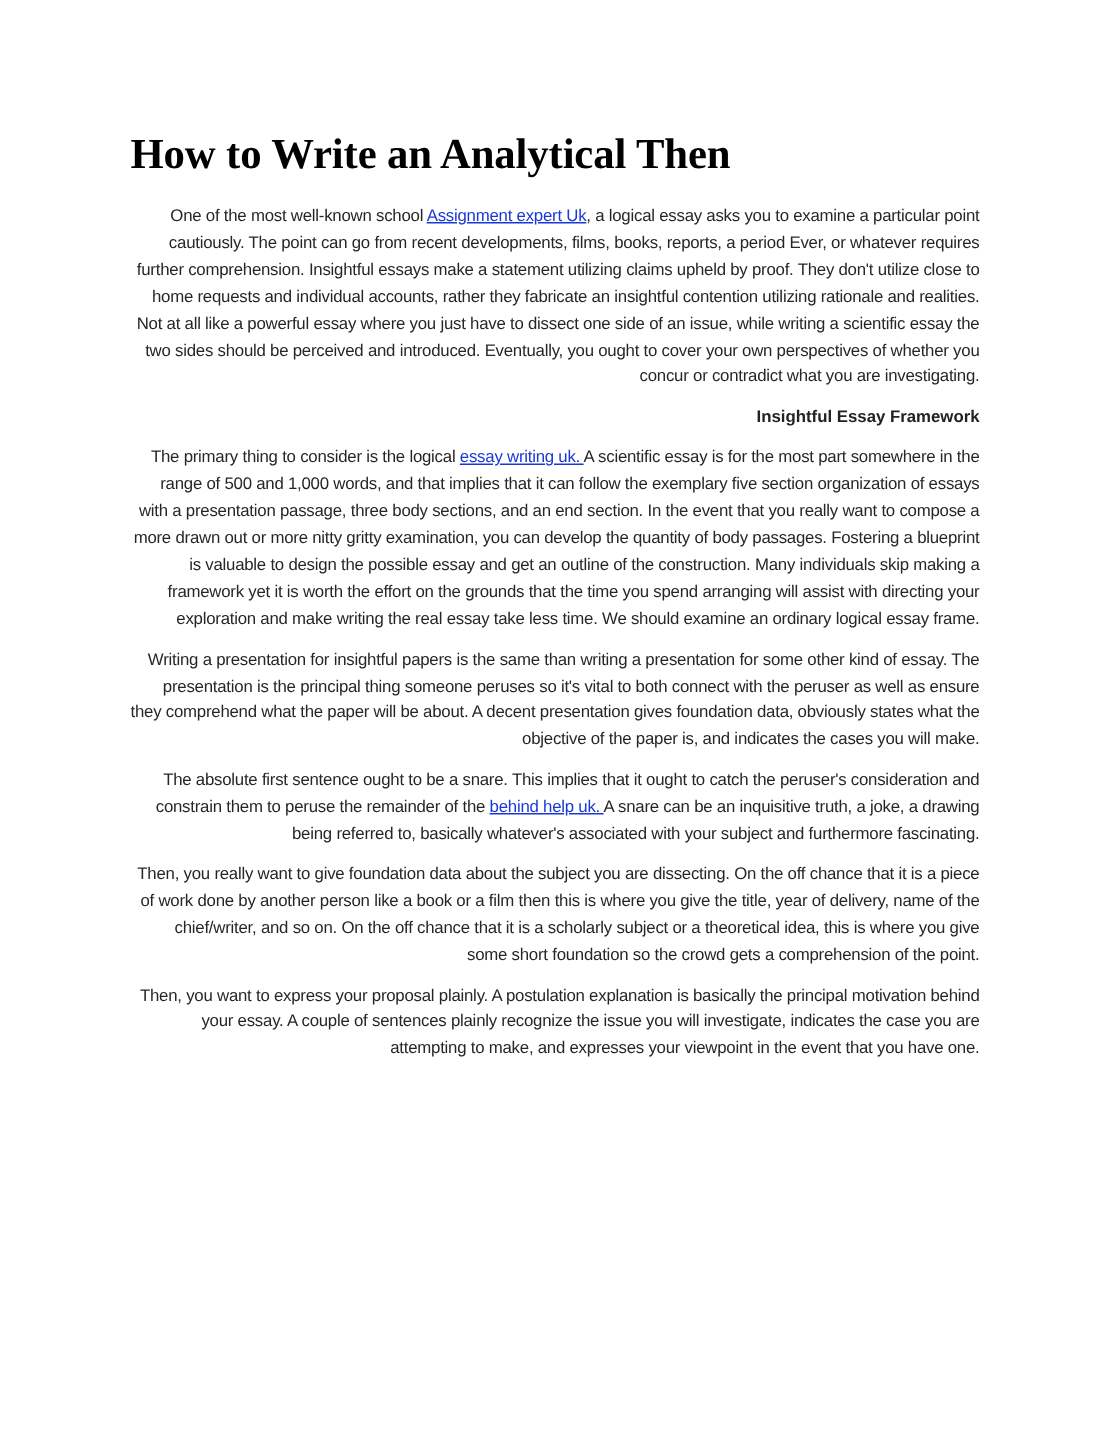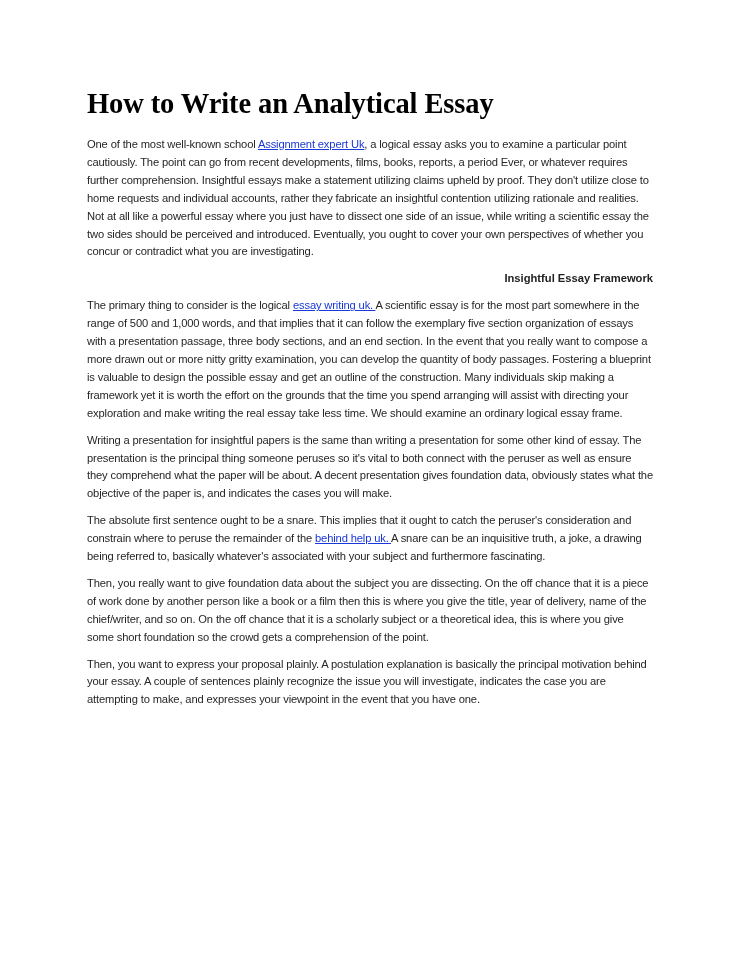--- a/index.html
+++ b/index.html
@@ -9,41 +9,42 @@
       font-family: "Liberation Sans", sans-serif; color: #262626;
     }
     h1 {
       font-family: "Liberation Serif", serif; font-weight: bold;
       font-size: 28.5px; color: #000; margin: 0 0 14px 0; line-height: 36px;
       letter-spacing: -0.1px;
     }
     p {
       font-size: 11.2px; line-height: 17.9px; margin: 0 0 9px 0;
       letter-spacing: -0.15px;
+      text-align: right;
     }
     h2 {
       font-size: 11.2px; font-weight: bold; margin: 0 0 9px 0; line-height: 17.9px;
       color: #222; letter-spacing: 0; text-align: right;
     }
     a { color: #1a37d8; text-decoration: underline; }
   </style>
 </head>
 <body>
 
 <div class="page">
-  <h1>How to Write an Analytical Essay</h1>
+  <h1>How to Write an Analytical Then</h1>
 
   <p><span>One of the most well-known school </span><a href="#">Assignment expert Uk</a><span>, a logical essay asks you to examine a particular point cautiously. The point can go from recent developments, films, books, reports, a period Ever, or whatever requires further comprehension. Insightful essays make a statement utilizing claims upheld by proof. They don't utilize close to home requests and individual accounts, rather they fabricate an insightful contention utilizing rationale and realities. Not at all like a powerful essay where you just have to dissect one side of an issue, while writing a scientific essay the two sides should be perceived and introduced. Eventually, you ought to cover your own perspectives of whether you concur or contradict what you are investigating.</span></p>
 
   <h2>Insightful Essay Framework</h2>
 
   <p><span>The primary thing to consider is the logical </span><a href="#">essay writing uk. </a><span>A scientific essay is for the most part somewhere in the range of 500 and 1,000 words, and that implies that it can follow the exemplary five section organization of essays with a presentation passage, three body sections, and an end section. In the event that you really want to compose a more drawn out or more nitty gritty examination, you can develop the quantity of body passages. Fostering a blueprint is valuable to design the possible essay and get an outline of the construction. Many individuals skip making a framework yet it is worth the effort on the grounds that the time you spend arranging will assist with directing your exploration and make writing the real essay take less time. We should examine an ordinary logical essay frame.</span></p>
 
 
   <p>Writing a presentation for insightful papers is the same than writing a presentation for some other kind of essay. The presentation is the principal thing someone peruses so it's vital to both connect with the peruser as well as ensure they comprehend what the paper will be about. A decent presentation gives foundation data, obviously states what the objective of the paper is, and indicates the cases you will make.</p>
 
-  <p><span>The absolute first sentence ought to be a snare. This implies that it ought to catch the peruser's consideration and constrain where to peruse the remainder of the </span><a href="#">behind help uk. </a><span>A snare can be an inquisitive truth, a joke, a drawing being referred to, basically whatever's associated with your subject and furthermore fascinating.</span></p>
+  <p><span>The absolute first sentence ought to be a snare. This implies that it ought to catch the peruser's consideration and constrain them to peruse the remainder of the </span><a href="#">behind help uk. </a><span>A snare can be an inquisitive truth, a joke, a drawing being referred to, basically whatever's associated with your subject and furthermore fascinating.</span></p>
 
   <p>Then, you really want to give foundation data about the subject you are dissecting. On the off chance that it is a piece of work done by another person like a book or a film then this is where you give the title, year of delivery, name of the chief/writer, and so on. On the off chance that it is a scholarly subject or a theoretical idea, this is where you give some short foundation so the crowd gets a comprehension of the point.</p>
 
   <p>Then, you want to express your proposal plainly. A postulation explanation is basically the principal motivation behind your essay. A couple of sentences plainly recognize the issue you will investigate, indicates the case you are attempting to make, and expresses your viewpoint in the event that you have one.</p>
 
 </div>
 
 </body></html>

